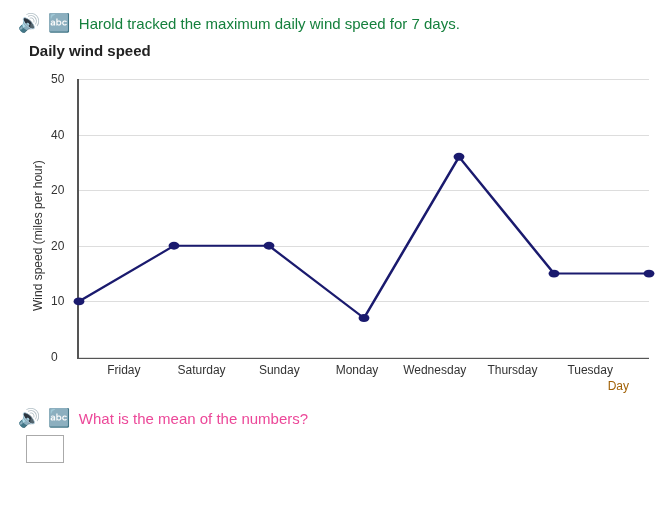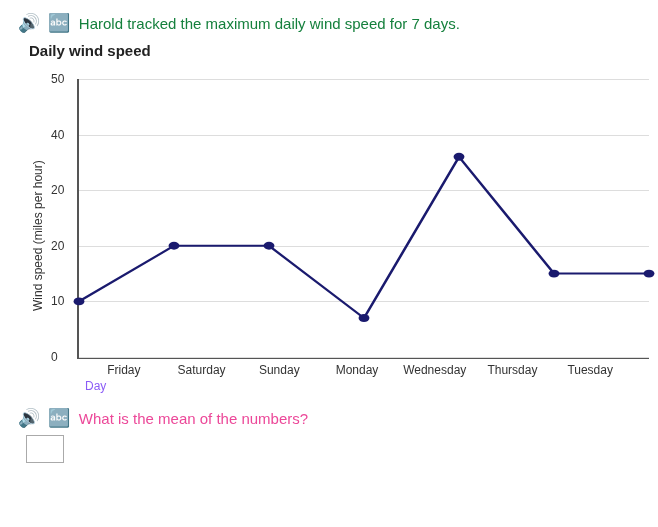--- a/index.html
+++ b/index.html
@@ -90,23 +90,23 @@
       height: 100%;
       overflow: visible;
     }
     .x-label {
       font-size: 12px;
       text-align: center;
       color: #333;
     }
     .x-axis-day-label {
       font-size: 12px;
-      text-align: left;
+      text-align: right;
       margin-top: 2px;
-      color: #8b5cf6;
+      color: #a16207;
     }
     .question-row {
       display: flex;
       align-items: center;
       gap: 8px;
       margin-top: 14px;
     }
     .question-text {
       font-size: 15px;
       color: #ec4899;

